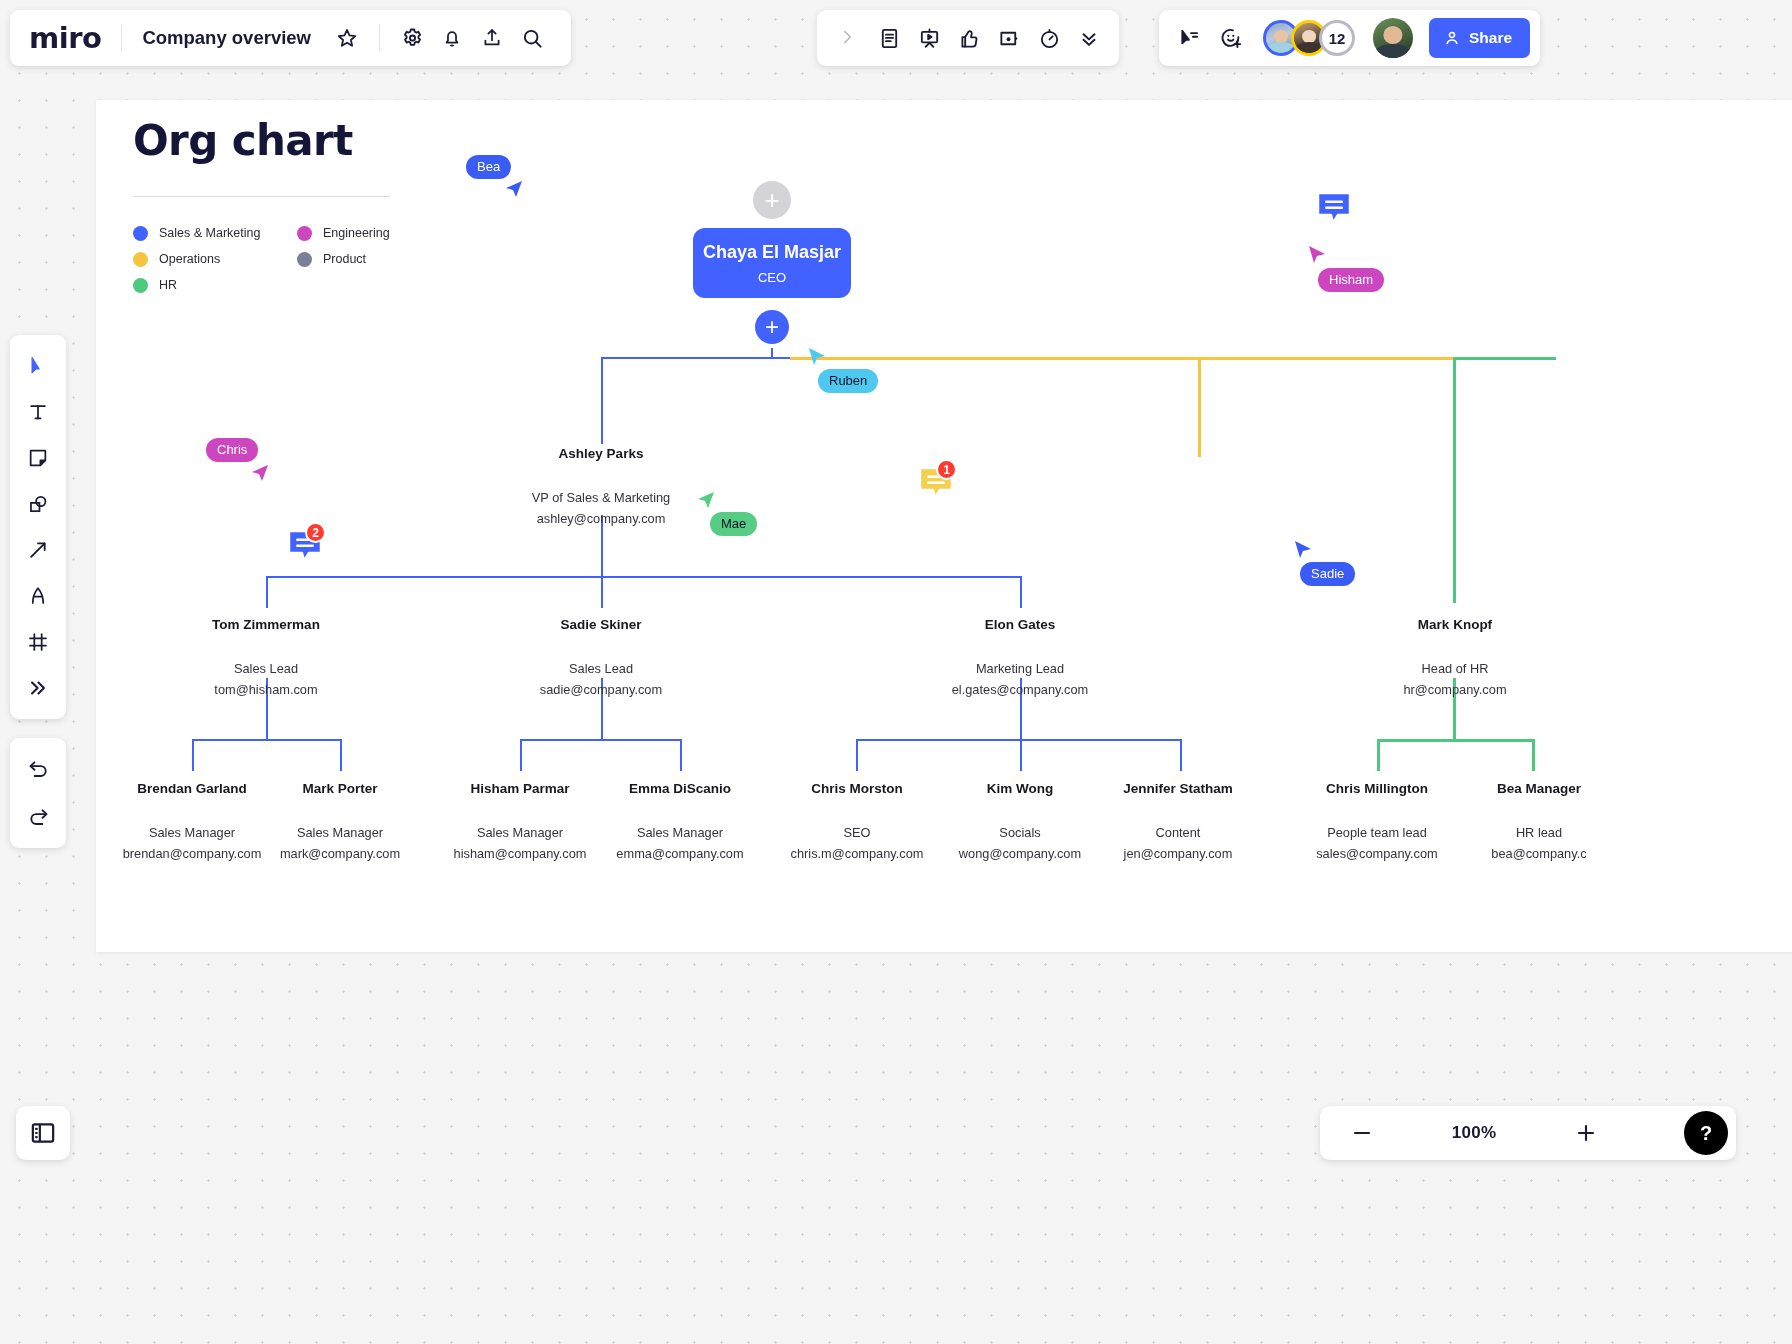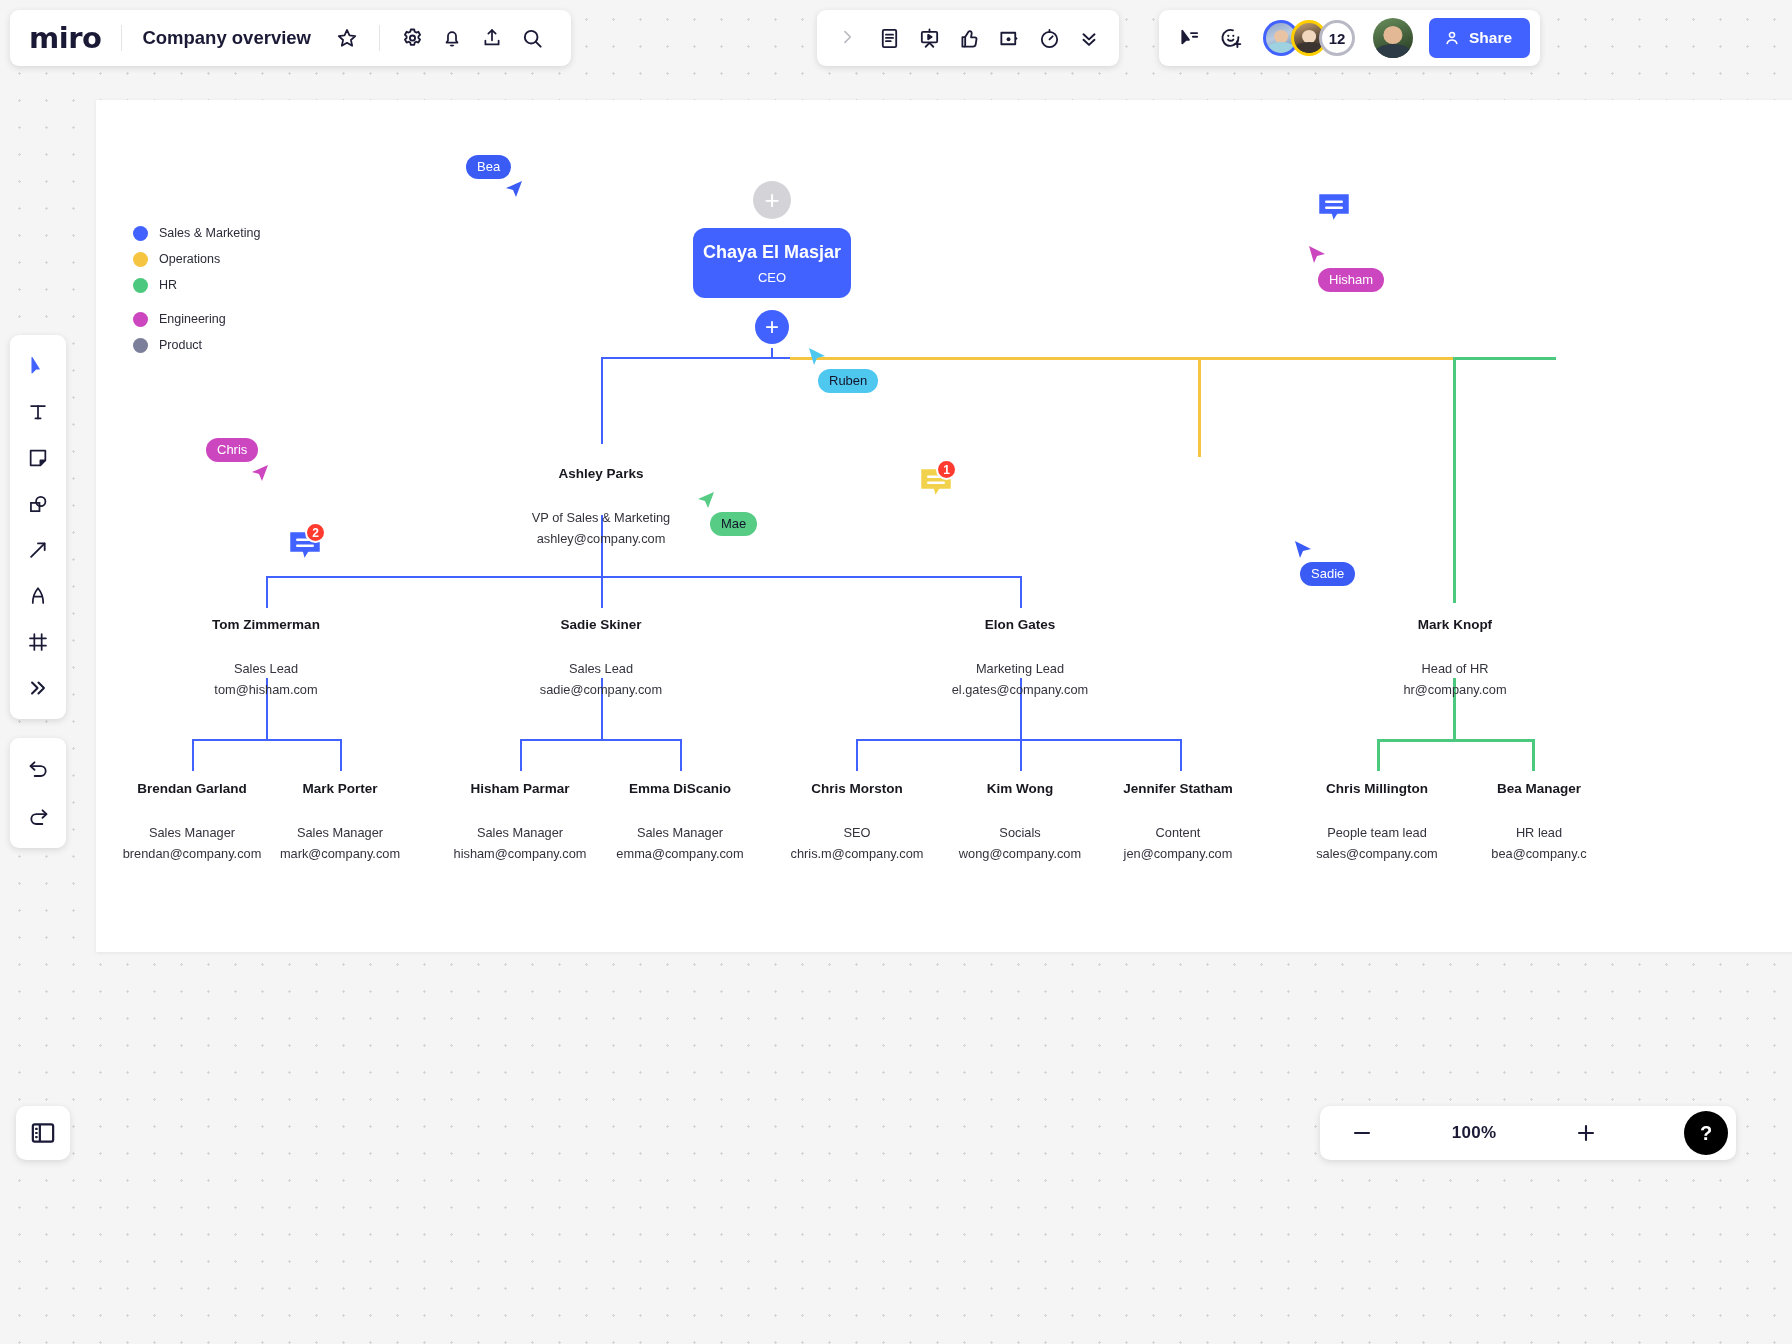--- a/index.html
+++ b/index.html
@@ -276,22 +276,26 @@
     <div class="ln" style="left:760px; top:639px; width:326px; height:2px;"></div>
     <div class="ln" style="left:760px; top:639px; width:2px; height:32px;"></div>
     <div class="ln" style="left:924px; top:639px; width:2px; height:32px;"></div>
     <div class="ln" style="left:1084px; top:639px; width:2px; height:32px;"></div>
 
     <div class="ln g" style="left:1357px; top:578px; width:2.5px; height:62px;"></div>
     <div class="ln g" style="left:1281px; top:639px; width:157px; height:2.5px;"></div>
     <div class="ln g" style="left:1281px; top:639px; width:2.5px; height:32px;"></div>
     <div class="ln g" style="left:1436px; top:639px; width:2.5px; height:32px;"></div>
 
-
-    <div style="position:absolute; left:37px; top:120px; display:flex; gap:8px;flex-direction:column;">
+    <div style="position:absolute; left:37px; top:18px;">
+      <div style="font-family:'DejaVu Sans',sans-serif; font-size:42px; font-weight:700; color:#15153a; letter-spacing:-0.6px; line-height:1.1;">Org chart</div>
+      <div style="width:257px; height:1px; background:#dcdce2; margin-top:32px;"></div>
+    </div>
+
+    <div style="position:absolute; left:37px; top:120px; display:flex; gap:16px;">
       <div style="width:148px;">
         <div class="legend-item">
           <span class="dot" style="background:#4262ff"></span>
           <span class="legend-label">Sales &amp; Marketing</span>
         </div>
         <div class="legend-item">
           <span class="dot" style="background:#f5c542"></span>
           <span class="legend-label">Operations</span>
         </div>
         <div class="legend-item">
@@ -311,21 +315,21 @@
       </div>
     </div>
 
     <div class="plus-btn plus-grey" style="left:657px; top:81px;">+</div>
     <div style="position:absolute; left:597px; top:128px; width:158px; height:70px; background:#4262ff; border-radius:12px; display:flex; flex-direction:column; align-items:center; justify-content:center; color:#fff; gap:7px;">
       <div style="font-size:18px; font-weight:700;">Chaya El Masjar</div>
       <div style="font-size:13px;">CEO</div>
     </div>
     <div class="plus-btn plus-blue" style="left:659px; top:210px;">+</div>
 
-    <div class="node" style="left:505px; top:364px;">
+    <div class="node" style="left:505px; top:344px;">
       <div class="nm">Ashley Parks</div>
       <div class="rl">VP of Sales &amp; Marketing</div>
       <div class="em">ashley@company.com</div>
     </div>
 
 
     <div class="node" style="left:170px; top:515px;">
       <div class="nm">Tom Zimmerman</div>
       <div class="rl">Sales Lead</div>
       <div class="em">tom@hisham.com</div>

